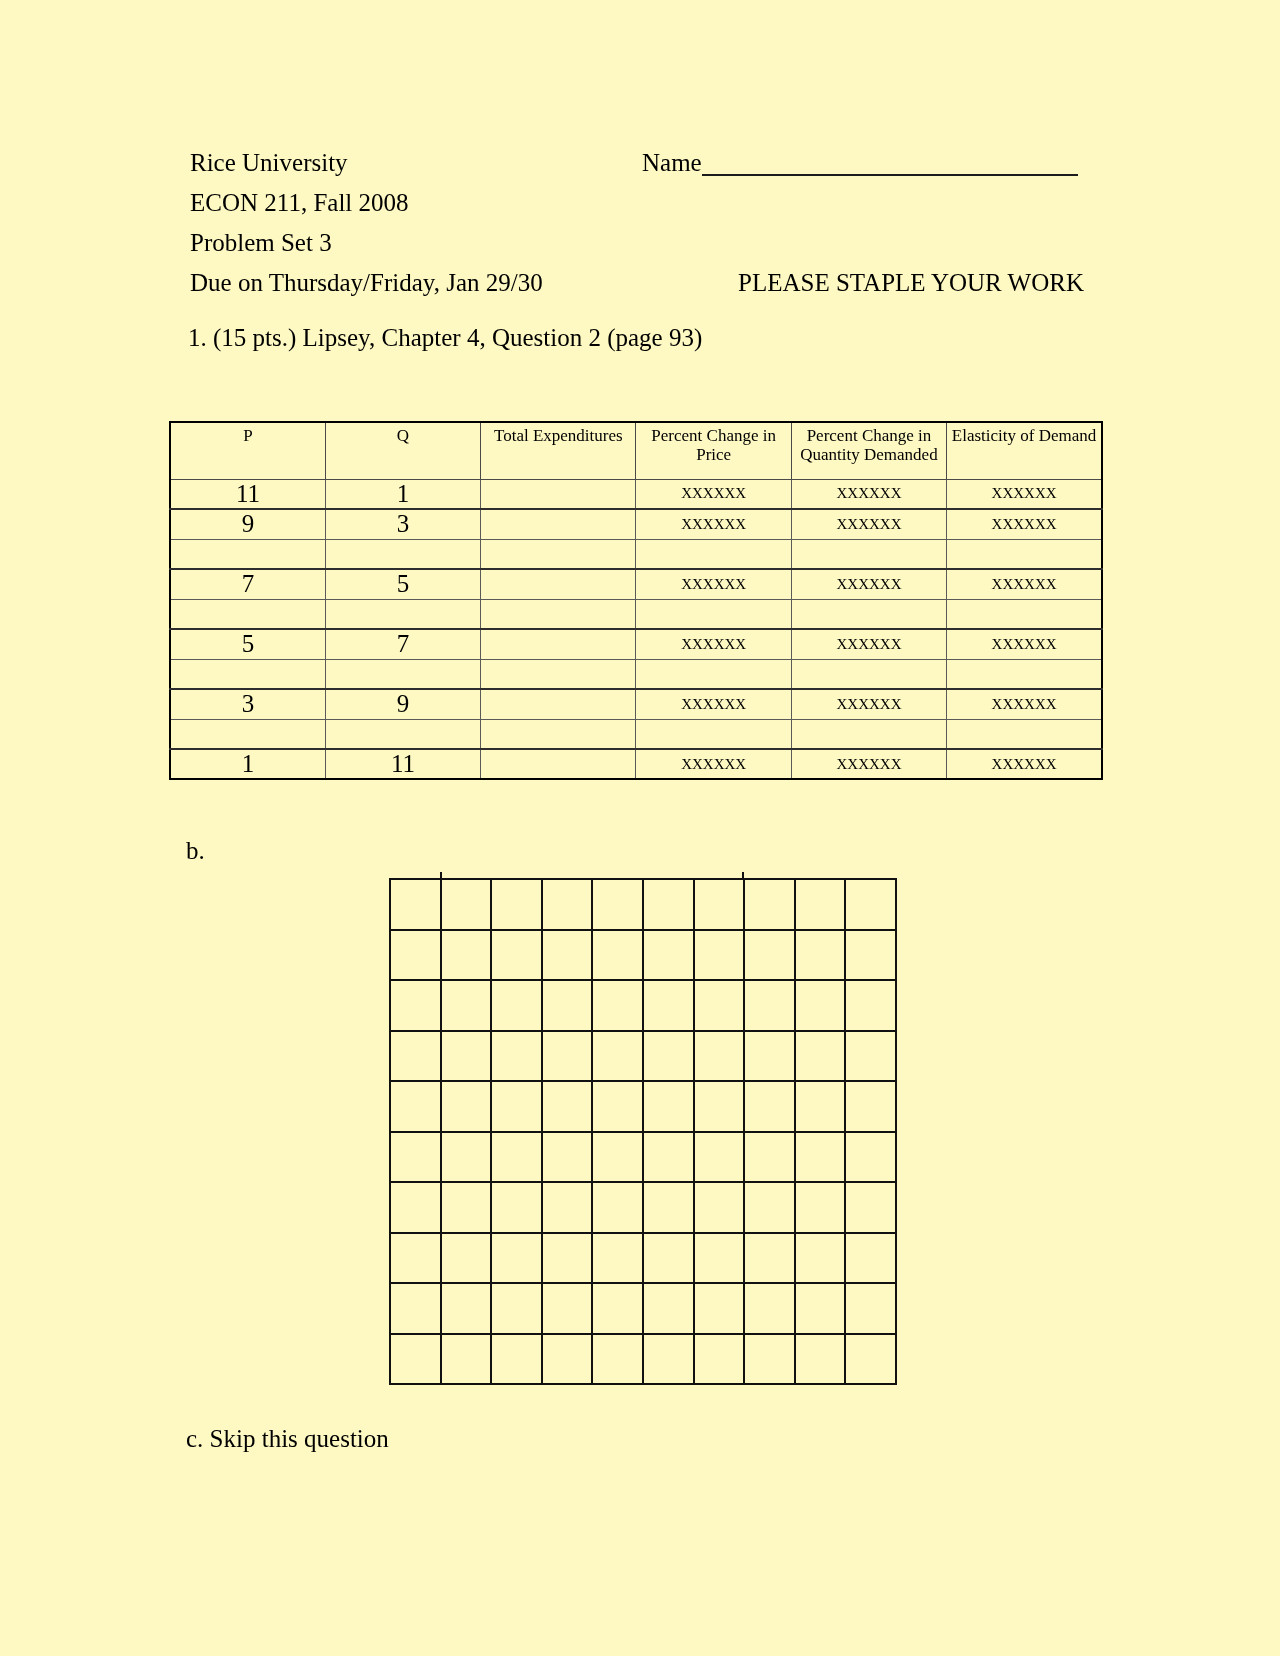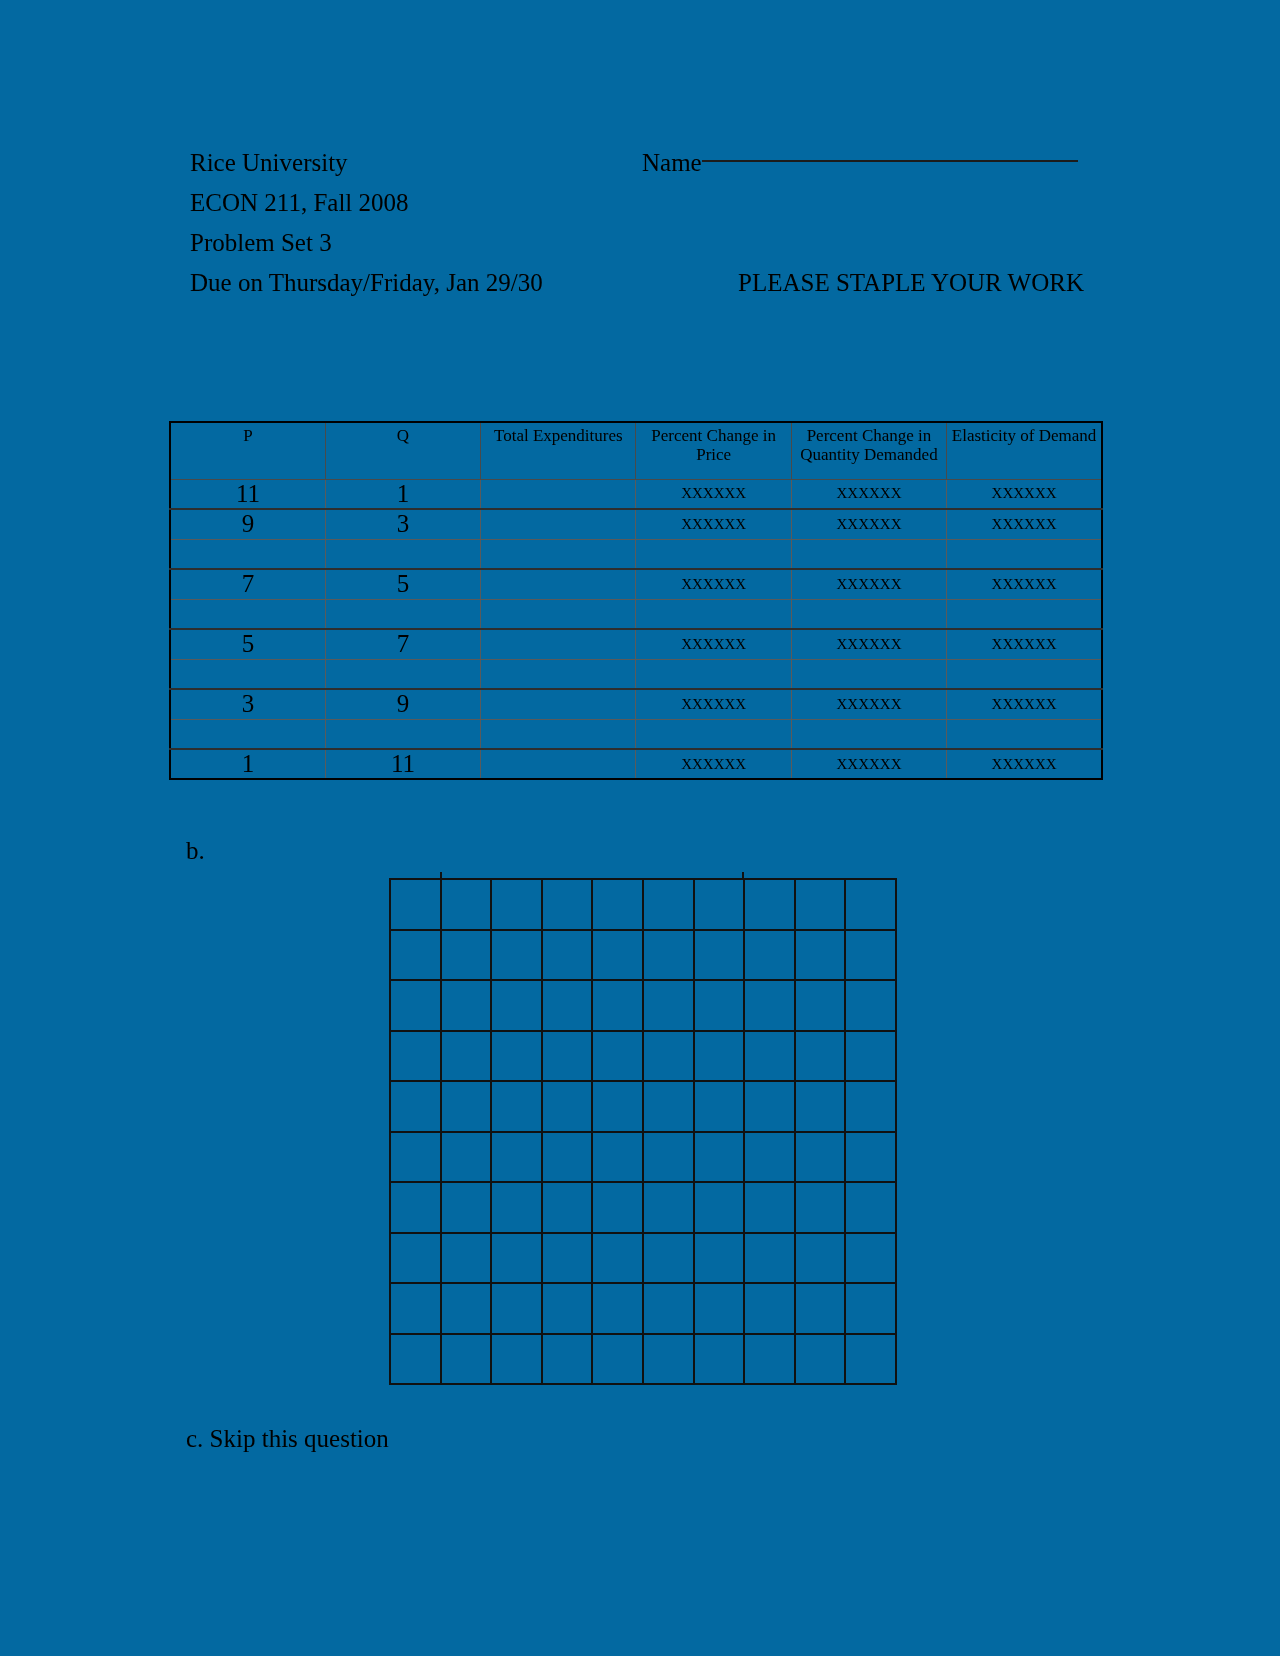--- a/index.html
+++ b/index.html
@@ -1,33 +1,33 @@
 <!DOCTYPE html>
 <html><head>
 <meta charset="utf-8">
 <style>
   html,body{margin:0;padding:0;background:#ffffff;}
   #page{
     position:relative;
     width:1280px;height:1656px;
-    background:#0369a1;
+    background:#fef9c3;
     font-family:"Liberation Serif", serif;
     color:#000;
     overflow:hidden;
   }
   .abs{position:absolute;}
   .txt{font-size:25px;line-height:34px;white-space:nowrap;}
   
   #corner-bar{left:0;top:0;width:7px;height:90px;}
   
   #hdr-line-1{left:190px;top:146px;}
   #hdr-line-2{left:190px;top:186px;}
   #hdr-line-3{left:190px;top:226px;}
   #hdr-line-4{left:190px;top:266px;}
-  .blank-row{display:flex;align-items:center;}
+  .blank-row{display:flex;align-items:flex-end;}
   #name-row{left:642px;top:146px;width:436px;}
   #section-row{left:642px;top:226px;width:443px;}
   .blank-fill{flex:1 1 auto;border-bottom:2px solid #1c1c1c;margin-bottom:4px;}
   #staple-note{left:738px;top:266px;}
   #question-line{left:188px;top:321px;}
   
   #expenditure-table{
     left:169px;top:421px;width:934px;
     border-collapse:collapse;table-layout:fixed;
     border:2px solid #000;
@@ -80,20 +80,21 @@
   <div class="abs txt" id="hdr-line-4">Due on Thursday/Friday, Jan 29/30</div>
 
   <div class="abs txt blank-row" id="name-row">
     <span>Name</span>
     <span class="blank-fill"></span>
   </div>
 
 
   <div class="abs txt" id="staple-note">PLEASE STAPLE YOUR WORK</div>
 
+  <div class="abs txt" id="question-line">1. (15 pts.) Lipsey, Chapter 4, Question 2 (page 93)</div>
 
   <table class="abs" id="expenditure-table">
     <thead>
       <tr>
           <th>P</th>
           <th>Q</th>
           <th>Total Expenditures</th>
           <th>Percent Change in Price</th>
           <th>Percent Change in Quantity Demanded</th>
           <th>Elasticity of Demand</th>

